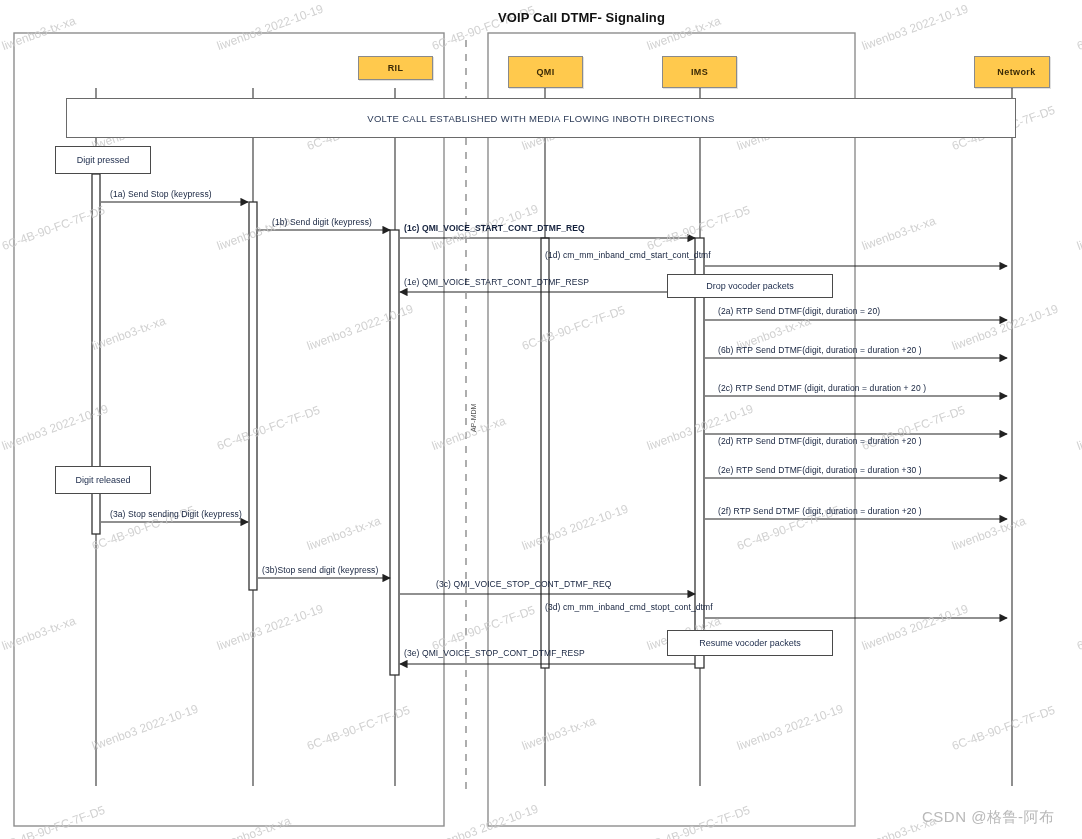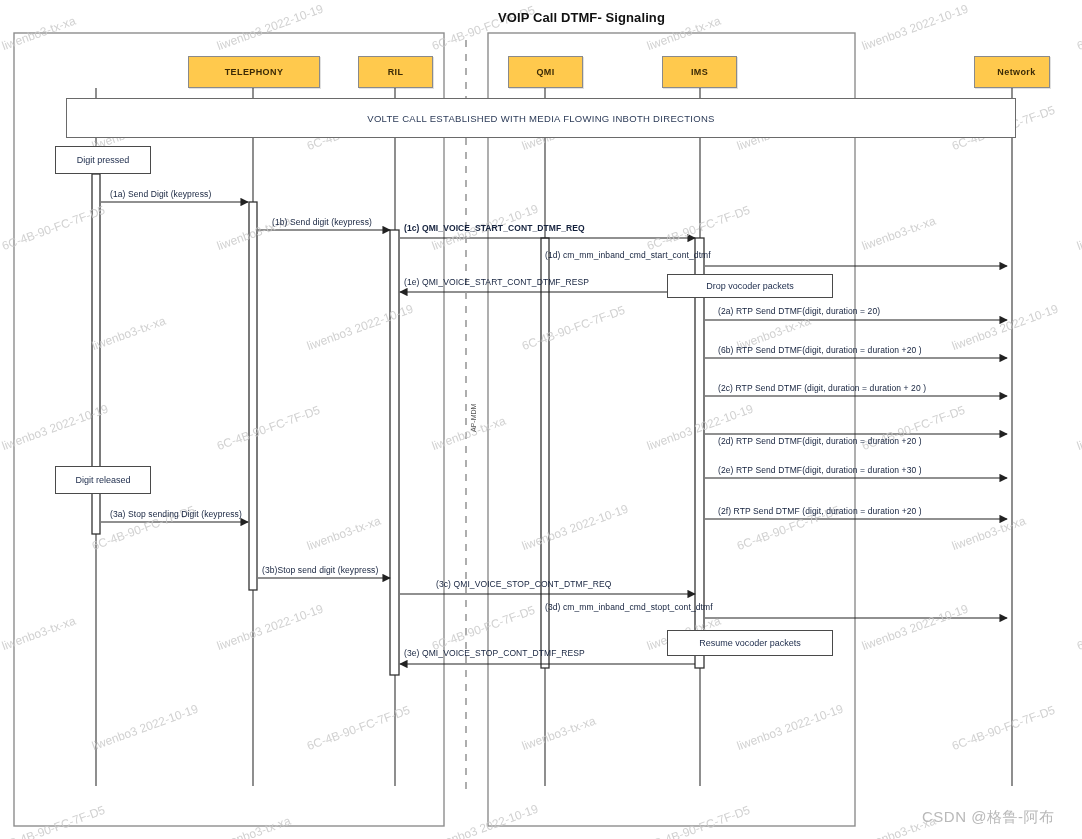--- a/index.html
+++ b/index.html
@@ -143,39 +143,36 @@
         <line x1="466" y1="40" x2="466" y2="790" stroke="#9a9a9a" stroke-width="1.6" stroke-dasharray="7 7"></line>
       </g>
   </svg>
 
   <div id="labels">
 
     <div class="t title" style="left:498px;top:10px;">VOIP Call DTMF- Signaling</div>
 
     <div class="t credit" style="left:922px;top:808px;">CSDN @格鲁-阿布</div>
 
-      <div class="actor" style="left: 188px; top: 56px; width: 132px; height: 32px;">
-        <span class="t head" style="position: static;">TELEPHONY</span>
-      </div>
-      <div class="actor" style="left: 358px; top: 56px; width: 75px; height: 32px;">
+      <div class="actor" style="left: 358px; top: 56px; width: 75px; height: 24px;">
         <span class="t head" style="position: static;">RIL</span>
       </div>
       <div class="actor" style="left: 508px; top: 56px; width: 75px; height: 32px;">
         <span class="t head" style="position: static;">QMI</span>
       </div>
       <div class="actor" style="left: 662px; top: 56px; width: 75px; height: 32px;">
         <span class="t head" style="position: static;">IMS</span>
       </div>
       <div class="actor" style="left: 974px; top: 56px; width: 76px; height: 32px;">
         <span class="t head" style="position: static; margin-left: 9px;">Network</span>
       </div>
       <div class="banbox" style="left: 66px; top: 98px; width: 950px; height: 40px;">
         <span class="t banner" style="position: static;">VOLTE CALL ESTABLISHED WITH MEDIA FLOWING INBOTH DIRECTIONS</span>
       </div>
-      <div class="t msg" style="left: 110px; top: 189px;">(1a) Send Digit (keypress)</div>
+      <div class="t msg" style="left: 110px; top: 189px;">(1a) Send Stop (keypress)</div>
       <div class="t msg" style="left: 272px; top: 217px;">(1b) Send digit (keypress)</div>
       <div class="t msg" style="left: 404px; top: 223px; font-weight: bold;">(1c) QMI_VOICE_START_CONT_DTMF_REQ</div>
       <div class="t msg" style="left: 545px; top: 250px;">(1d) cm_mm_inband_cmd_start_cont_dtmf</div>
       <div class="t msg" style="left: 404px; top: 277px;">(1e) QMI_VOICE_START_CONT_DTMF_RESP</div>
       <div class="t msg" style="left: 718px; top: 306px;">(2a) RTP Send DTMF(digit, duration = 20)</div>
       <div class="t msg" style="left: 718px; top: 345px;">(6b) RTP Send DTMF(digit, duration = duration +20 )</div>
       <div class="t msg" style="left: 718px; top: 383px;">(2c) RTP Send DTMF (digit, duration = duration + 20 )</div>
       <div class="t msg" style="left: 718px; top: 436px;">(2d) RTP Send DTMF(digit, duration = duration +20 )</div>
       <div class="t msg" style="left: 718px; top: 465px;">(2e) RTP Send DTMF(digit, duration = duration +30 )</div>
       <div class="t msg" style="left: 718px; top: 506px;">(2f) RTP Send DTMF (digit, duration = duration +20 )</div>

